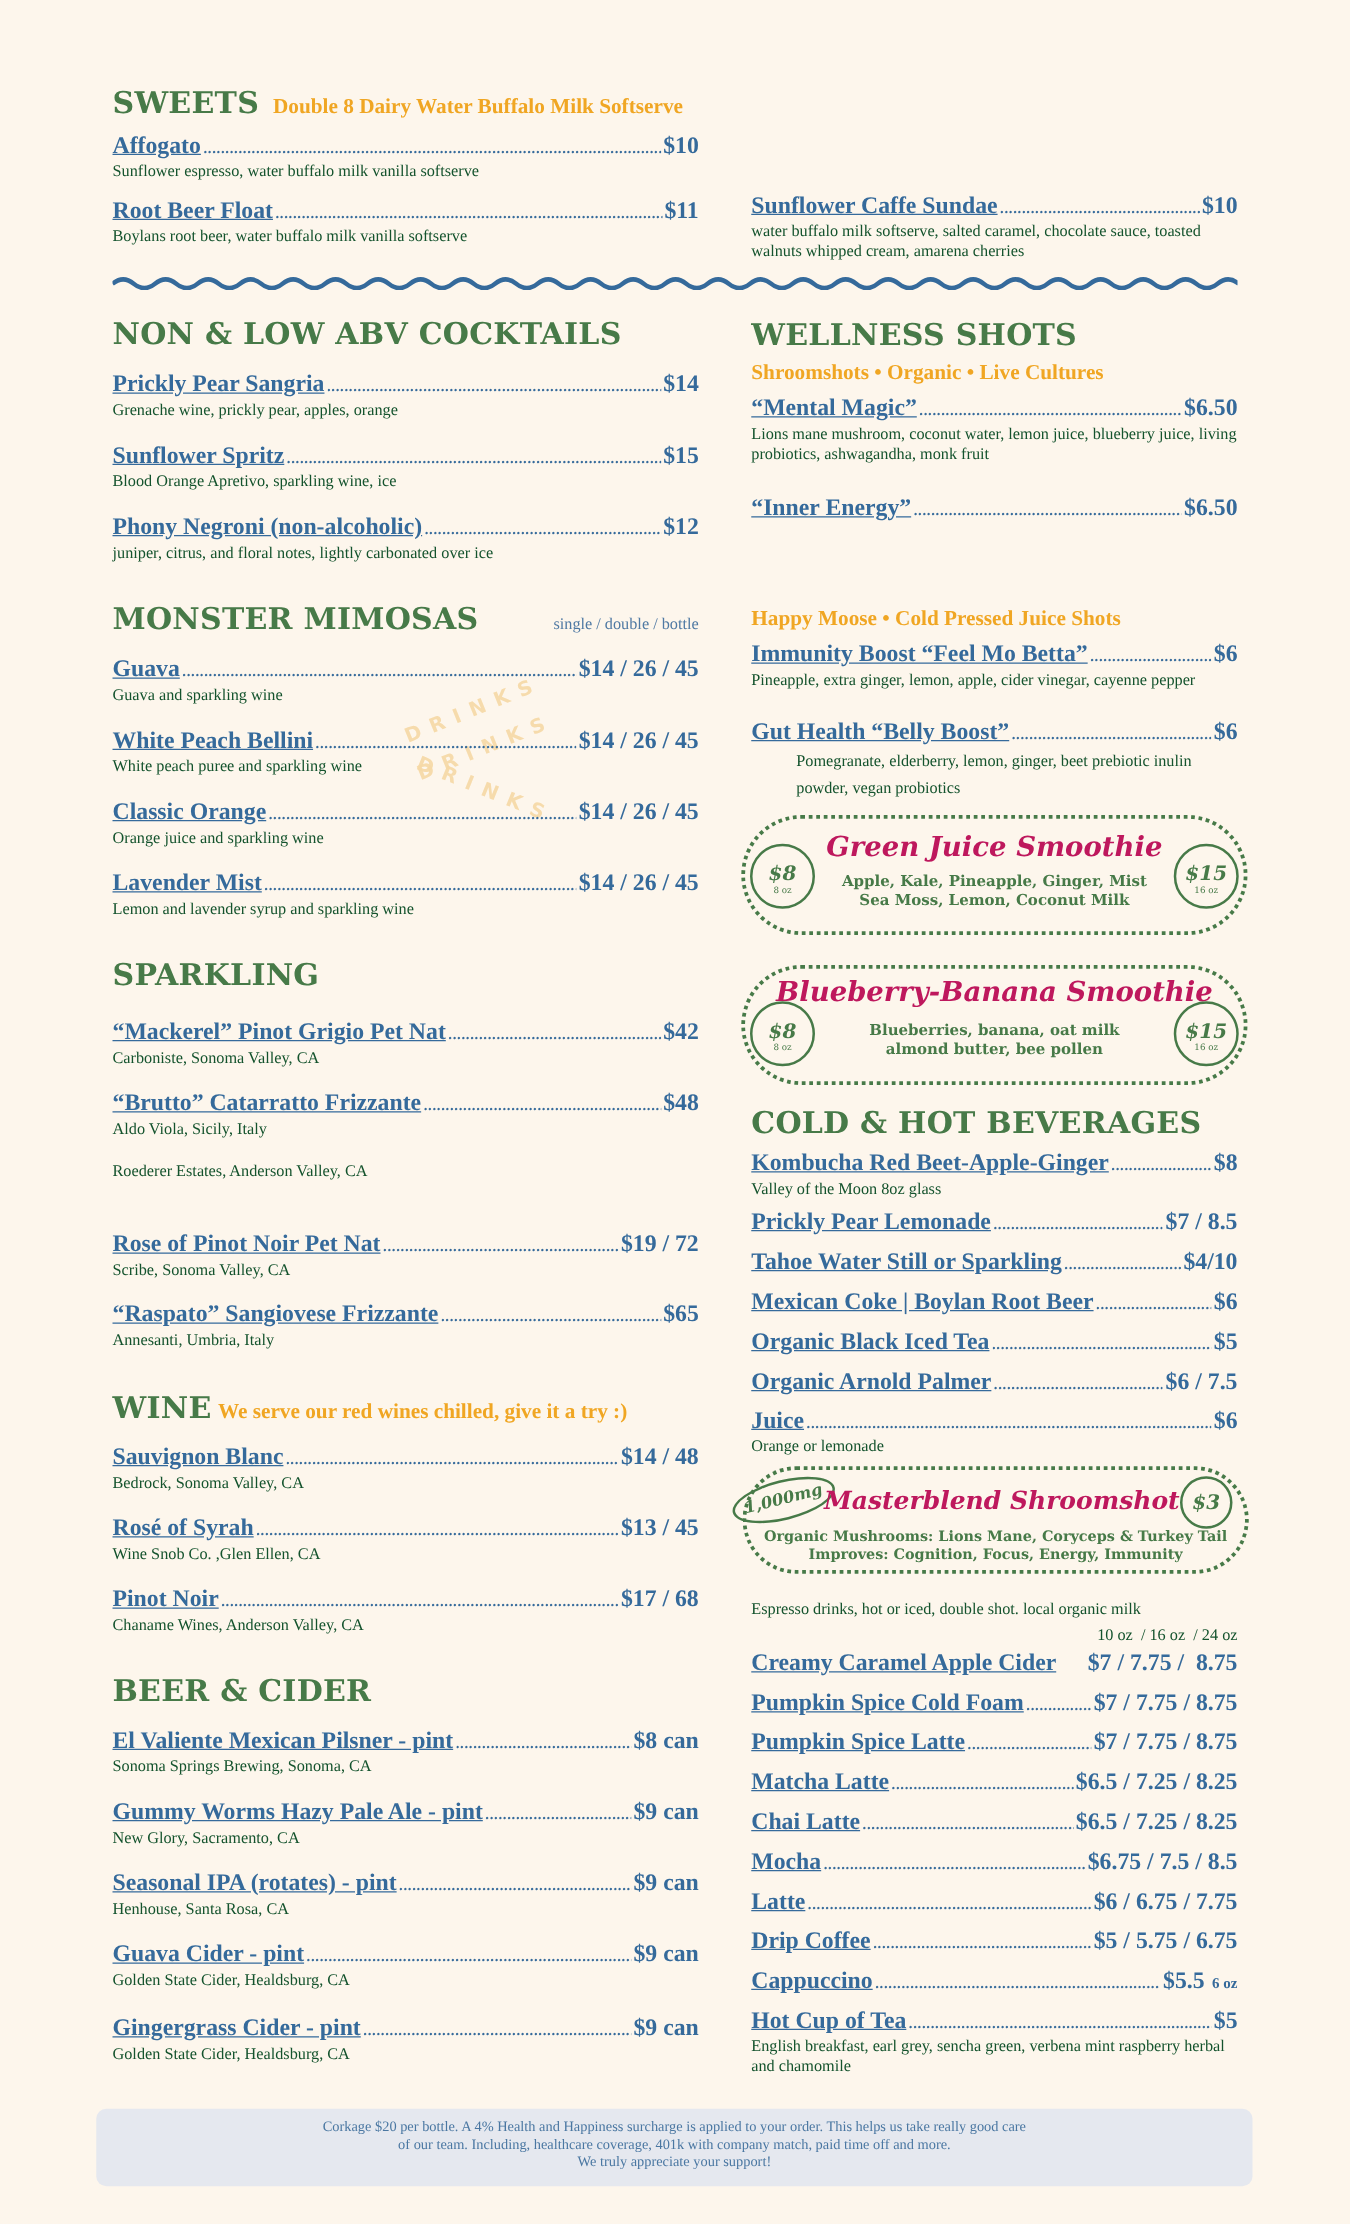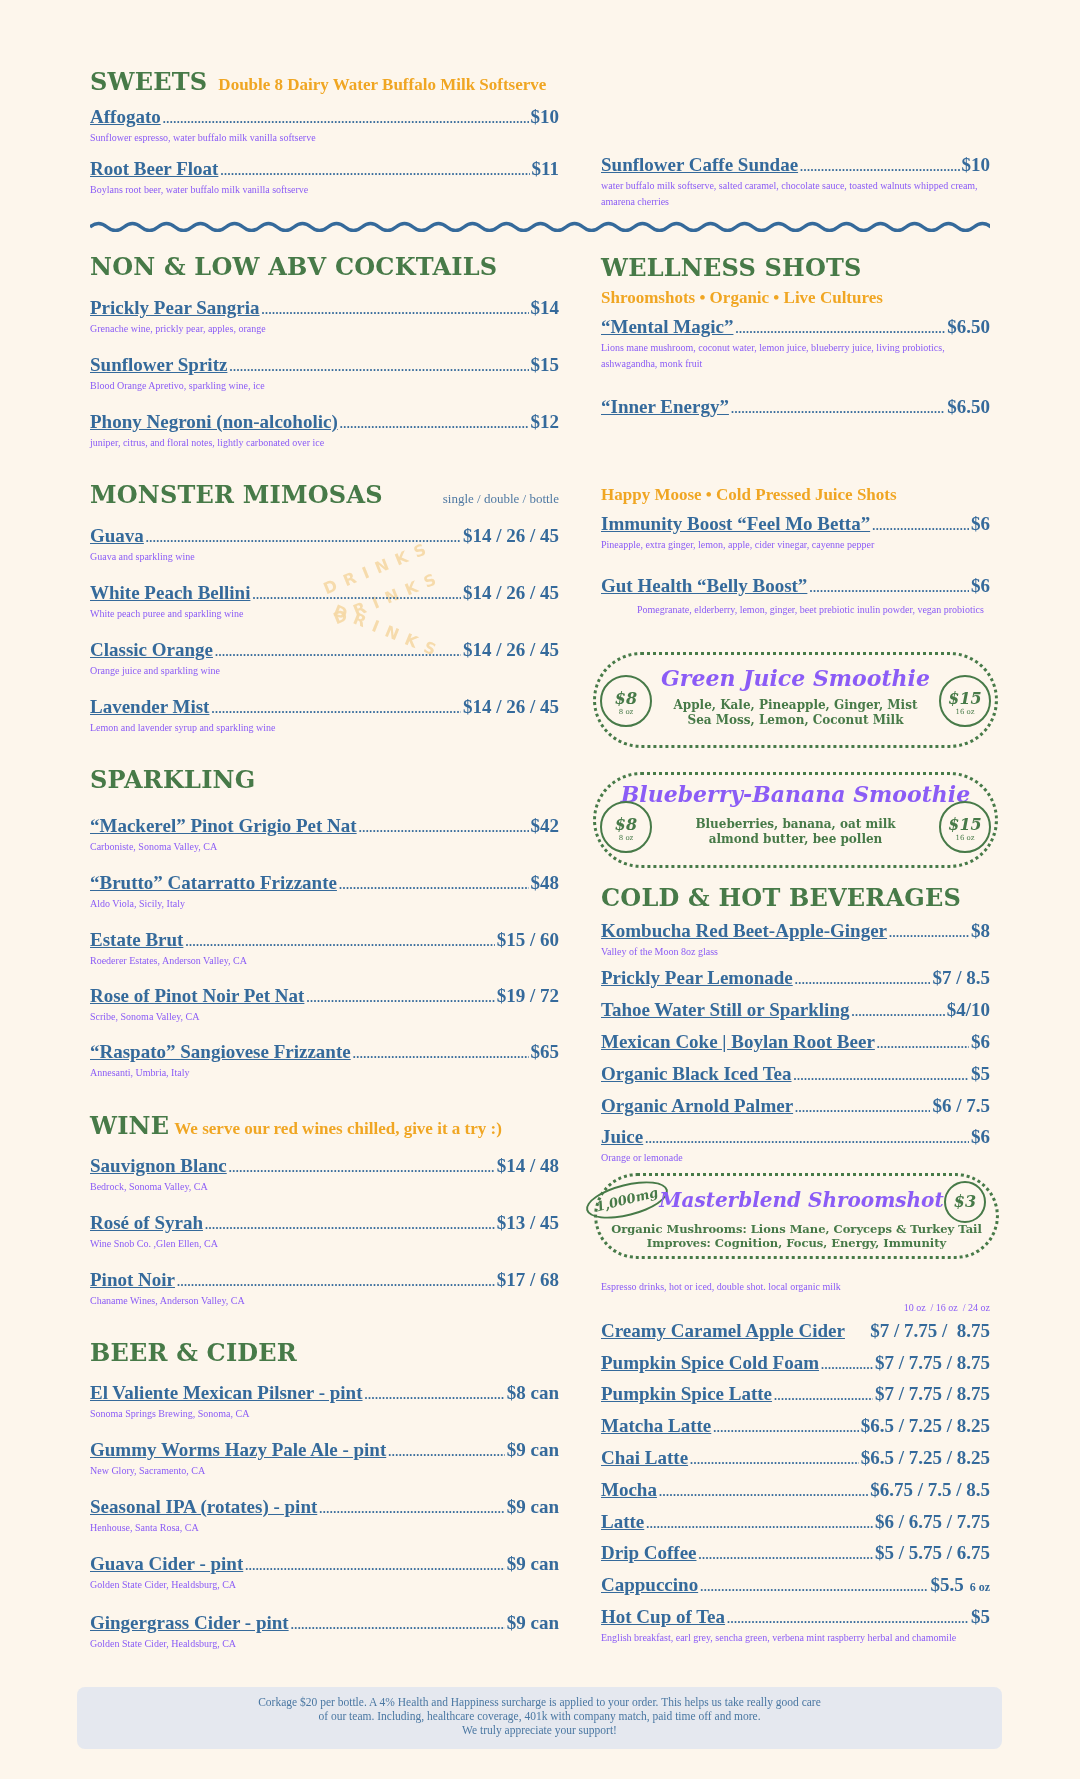--- a/index.html
+++ b/index.html
@@ -10,24 +10,24 @@
   .right { left: 601px; width: 389px; }
   .h-section { font-family: "DejaVu Serif", serif; font-weight: 900; color: #477a48; font-size: 24px; letter-spacing: 0.2px; line-height: 28px; white-space: nowrap; }
   .h-sub { font-family: "Liberation Serif", serif; font-weight: bold; color: #f0a623; font-size: 17px; }
   .h-note { font-family: "Liberation Serif", serif; color: #4f79a3; font-size: 13px; font-weight: normal; }
   .item { position: absolute; left: 0; right: 0; }
   .row { display: flex; align-items: baseline; font-weight: bold; font-size: 19px; line-height: 22px; white-space: nowrap; color: #356a9b; font-family: "Liberation Serif", serif; }
   .row .name { flex: 0 0 auto; text-decoration: underline; }
   .row .dots { flex: 1 1 auto; overflow: hidden; margin: 0 2px; }
   .row .dots::before { content: "......................................................................................................................................................"; font-size: 12px; letter-spacing: 0.5px; }
   .row .price { flex: 0 0 auto; }
-  .desc { font-family: "Liberation Serif", serif; font-size: 10px; line-height: 16px; color: #8b5cf6; }
+  .desc { font-family: "Liberation Serif", serif; font-size: 13px; line-height: 16px; color: #14532d; }
   .wave { position: absolute; left: 90px; top: 218px; width: 900px; height: 14px; }
   .pill { position: absolute; border: 3px dotted #477a48; border-radius: 60px; }
-  .pill-title { font-family: "DejaVu Serif", serif; font-style: italic; font-weight: bold; color: #8b5cf6; text-align: center; white-space: nowrap; }
+  .pill-title { font-family: "DejaVu Serif", serif; font-style: italic; font-weight: bold; color: #be185d; text-align: center; white-space: nowrap; }
   .pill-desc { font-family: "DejaVu Serif", serif; font-weight: bold; font-size: 12px; line-height: 15px; color: #477a48; text-align: center; }
   .circ { position: absolute; border: 2px solid #477a48; border-radius: 50%; text-align: center; color: #477a48; font-family: "DejaVu Serif", serif; font-style: italic; font-weight: bold; }
   .circ .p { display: block; font-size: 16px; }
   .circ .s { display: block; font-size: 7px; font-style: normal; font-weight: normal; }
   .footer { position: absolute; left: 77px; top: 1687px; width: 925px; height: 62px; background: #e5e8ef; border-radius: 8px; text-align: center; font-family: "Liberation Serif", serif; font-size: 11.5px; line-height: 14px; color: #4a77a2; padding-top: 8px; }
   .watermark { position: absolute; color: #f6d9a6; font-family: "DejaVu Sans", sans-serif; font-weight: bold; font-size: 16px; letter-spacing: 8px; transform: rotate(-22deg); opacity: 0.9; }
 </style>
 </head>
 <body>
 
@@ -154,25 +154,20 @@
   </div>
   <div class="item" style="top:57px;">
     <div class="row">
         <span class="name">“Brutto” Catarratto Frizzante</span>
         <span class="dots"></span>
         <span class="price">$48</span>
       </div>
     <div class="desc">Aldo Viola, Sicily, Italy</div>
   </div>
   <div class="item" style="top:114px;">
-    <div class="row">
-        <span class="name">Estate Brut</span>
-        <span class="dots"></span>
-        <span class="price">$15 / 60</span>
-      </div>
     <div class="desc">Roederer Estates, Anderson Valley, CA</div>
   </div>
   <div class="item" style="top:170px;">
     <div class="row">
         <span class="name">Rose of Pinot Noir Pet Nat</span>
         <span class="dots"></span>
         <span class="price">$19 / 72</span>
       </div>
     <div class="desc">Scribe, Sonoma Valley, CA</div>
   </div>

